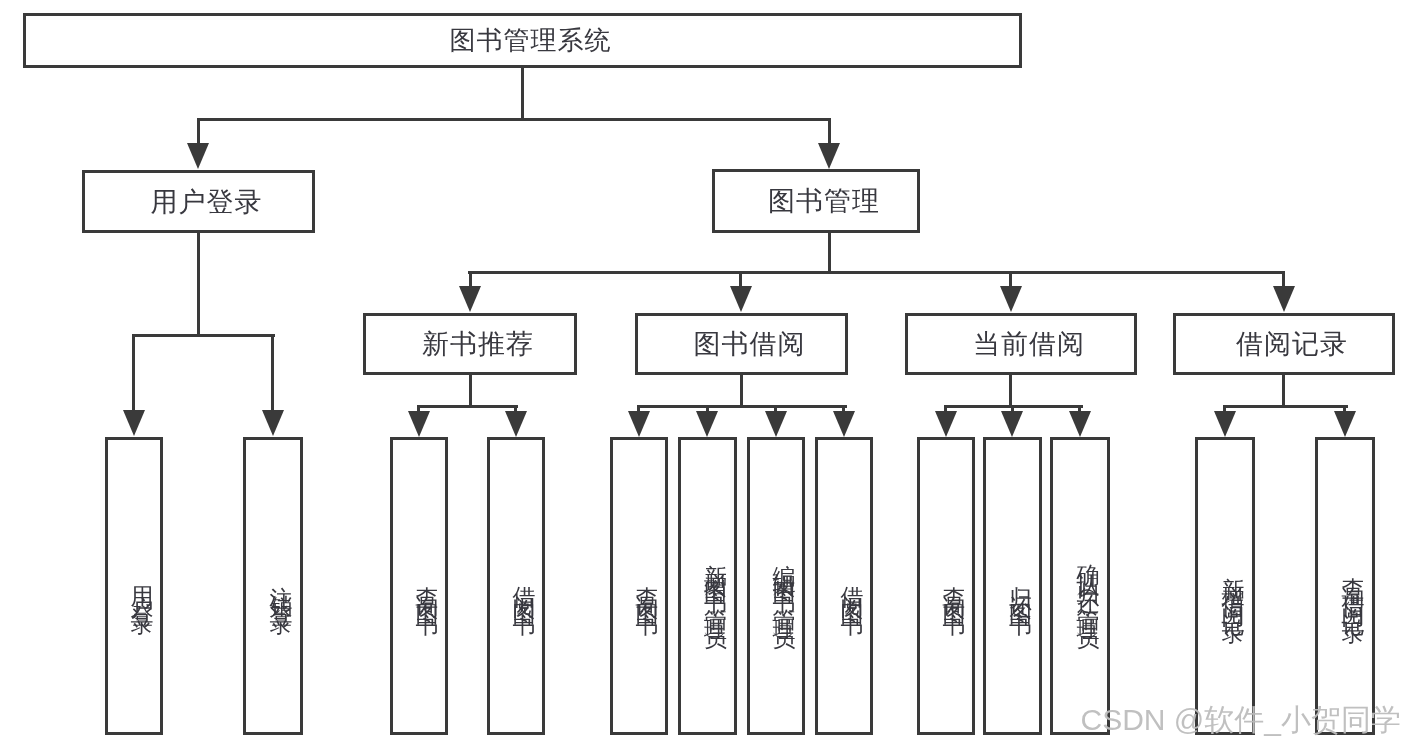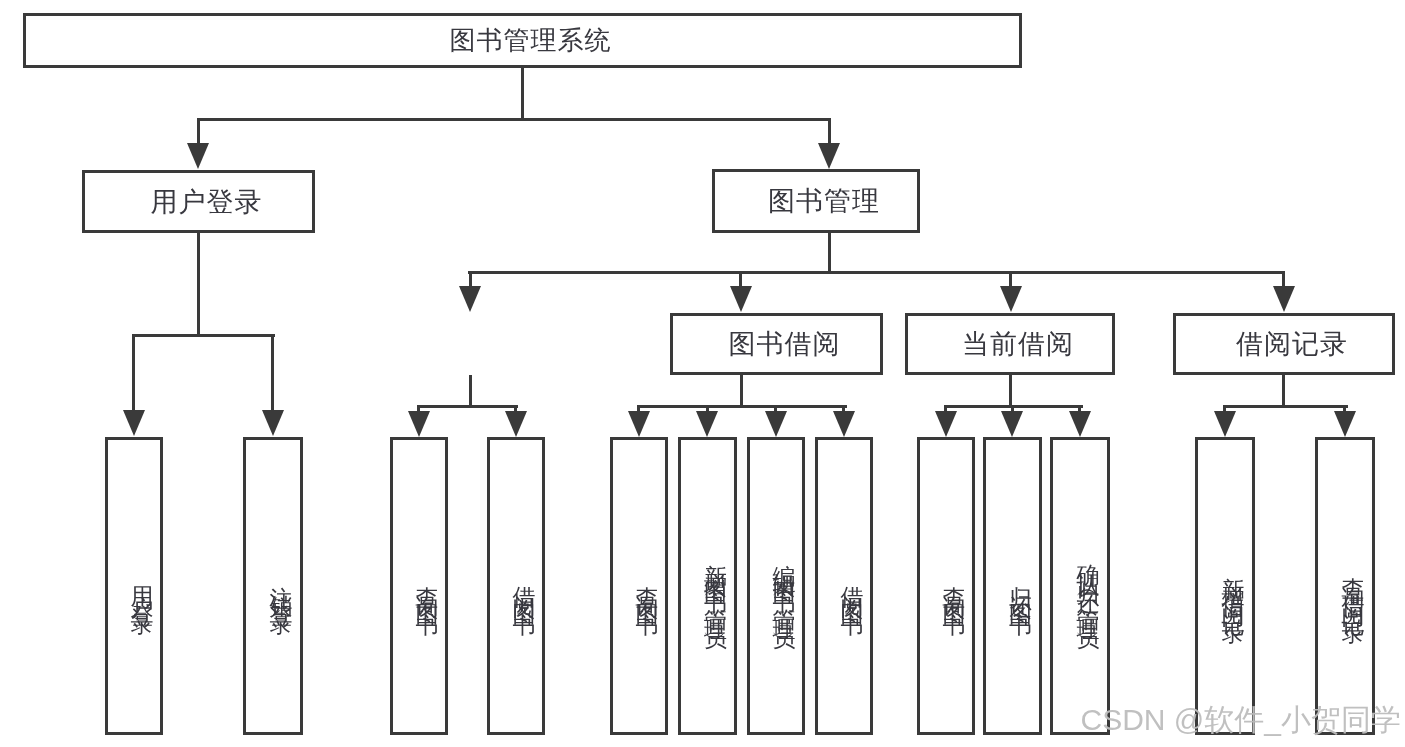--- a/index.html
+++ b/index.html
@@ -89,24 +89,27 @@
   <div class="line h" style="left:468px;top:271px;width:817px"></div>
   <div class="line v" style="left:469px;top:274px;height:12px"></div>
   <div class="arrow" style="left:459px;top:286px"></div>
   <div class="line v" style="left:739px;top:274px;height:12px"></div>
   <div class="arrow" style="left:730px;top:286px"></div>
   <div class="line v" style="left:1009px;top:274px;height:12px"></div>
   <div class="arrow" style="left:1000px;top:286px"></div>
   <div class="line v" style="left:1282px;top:274px;height:12px"></div>
   <div class="arrow" style="left:1273px;top:286px"></div>
 
-  <div class="node" style="left:670px;top:313px;width:213px;height:62px">
+  <div class="node" style="left:363px;top:313px;width:214px;height:62px">
+    <span class="lbl">新书推荐</span>
+  </div>
+  <div class="node" style="left:635px;top:313px;width:213px;height:62px">
     <span class="lbl">图书借阅</span>
   </div>
-  <div class="node" style="left:905px;top:313px;width:210px;height:62px">
+  <div class="node" style="left:905px;top:313px;width:232px;height:62px">
     <span class="lbl">当前借阅</span>
   </div>
   <div class="node" style="left:1173px;top:313px;width:222px;height:62px">
     <span class="lbl">借阅记录</span>
   </div>
 
   <div class="line v" style="left:469px;top:375px;height:33px"></div>
   <div class="line h" style="left:417px;top:405px;width:101px"></div>
   <div class="line v" style="left:417px;top:408px;height:4px"></div>
   <div class="arrow" style="left:408px;top:411px"></div>

